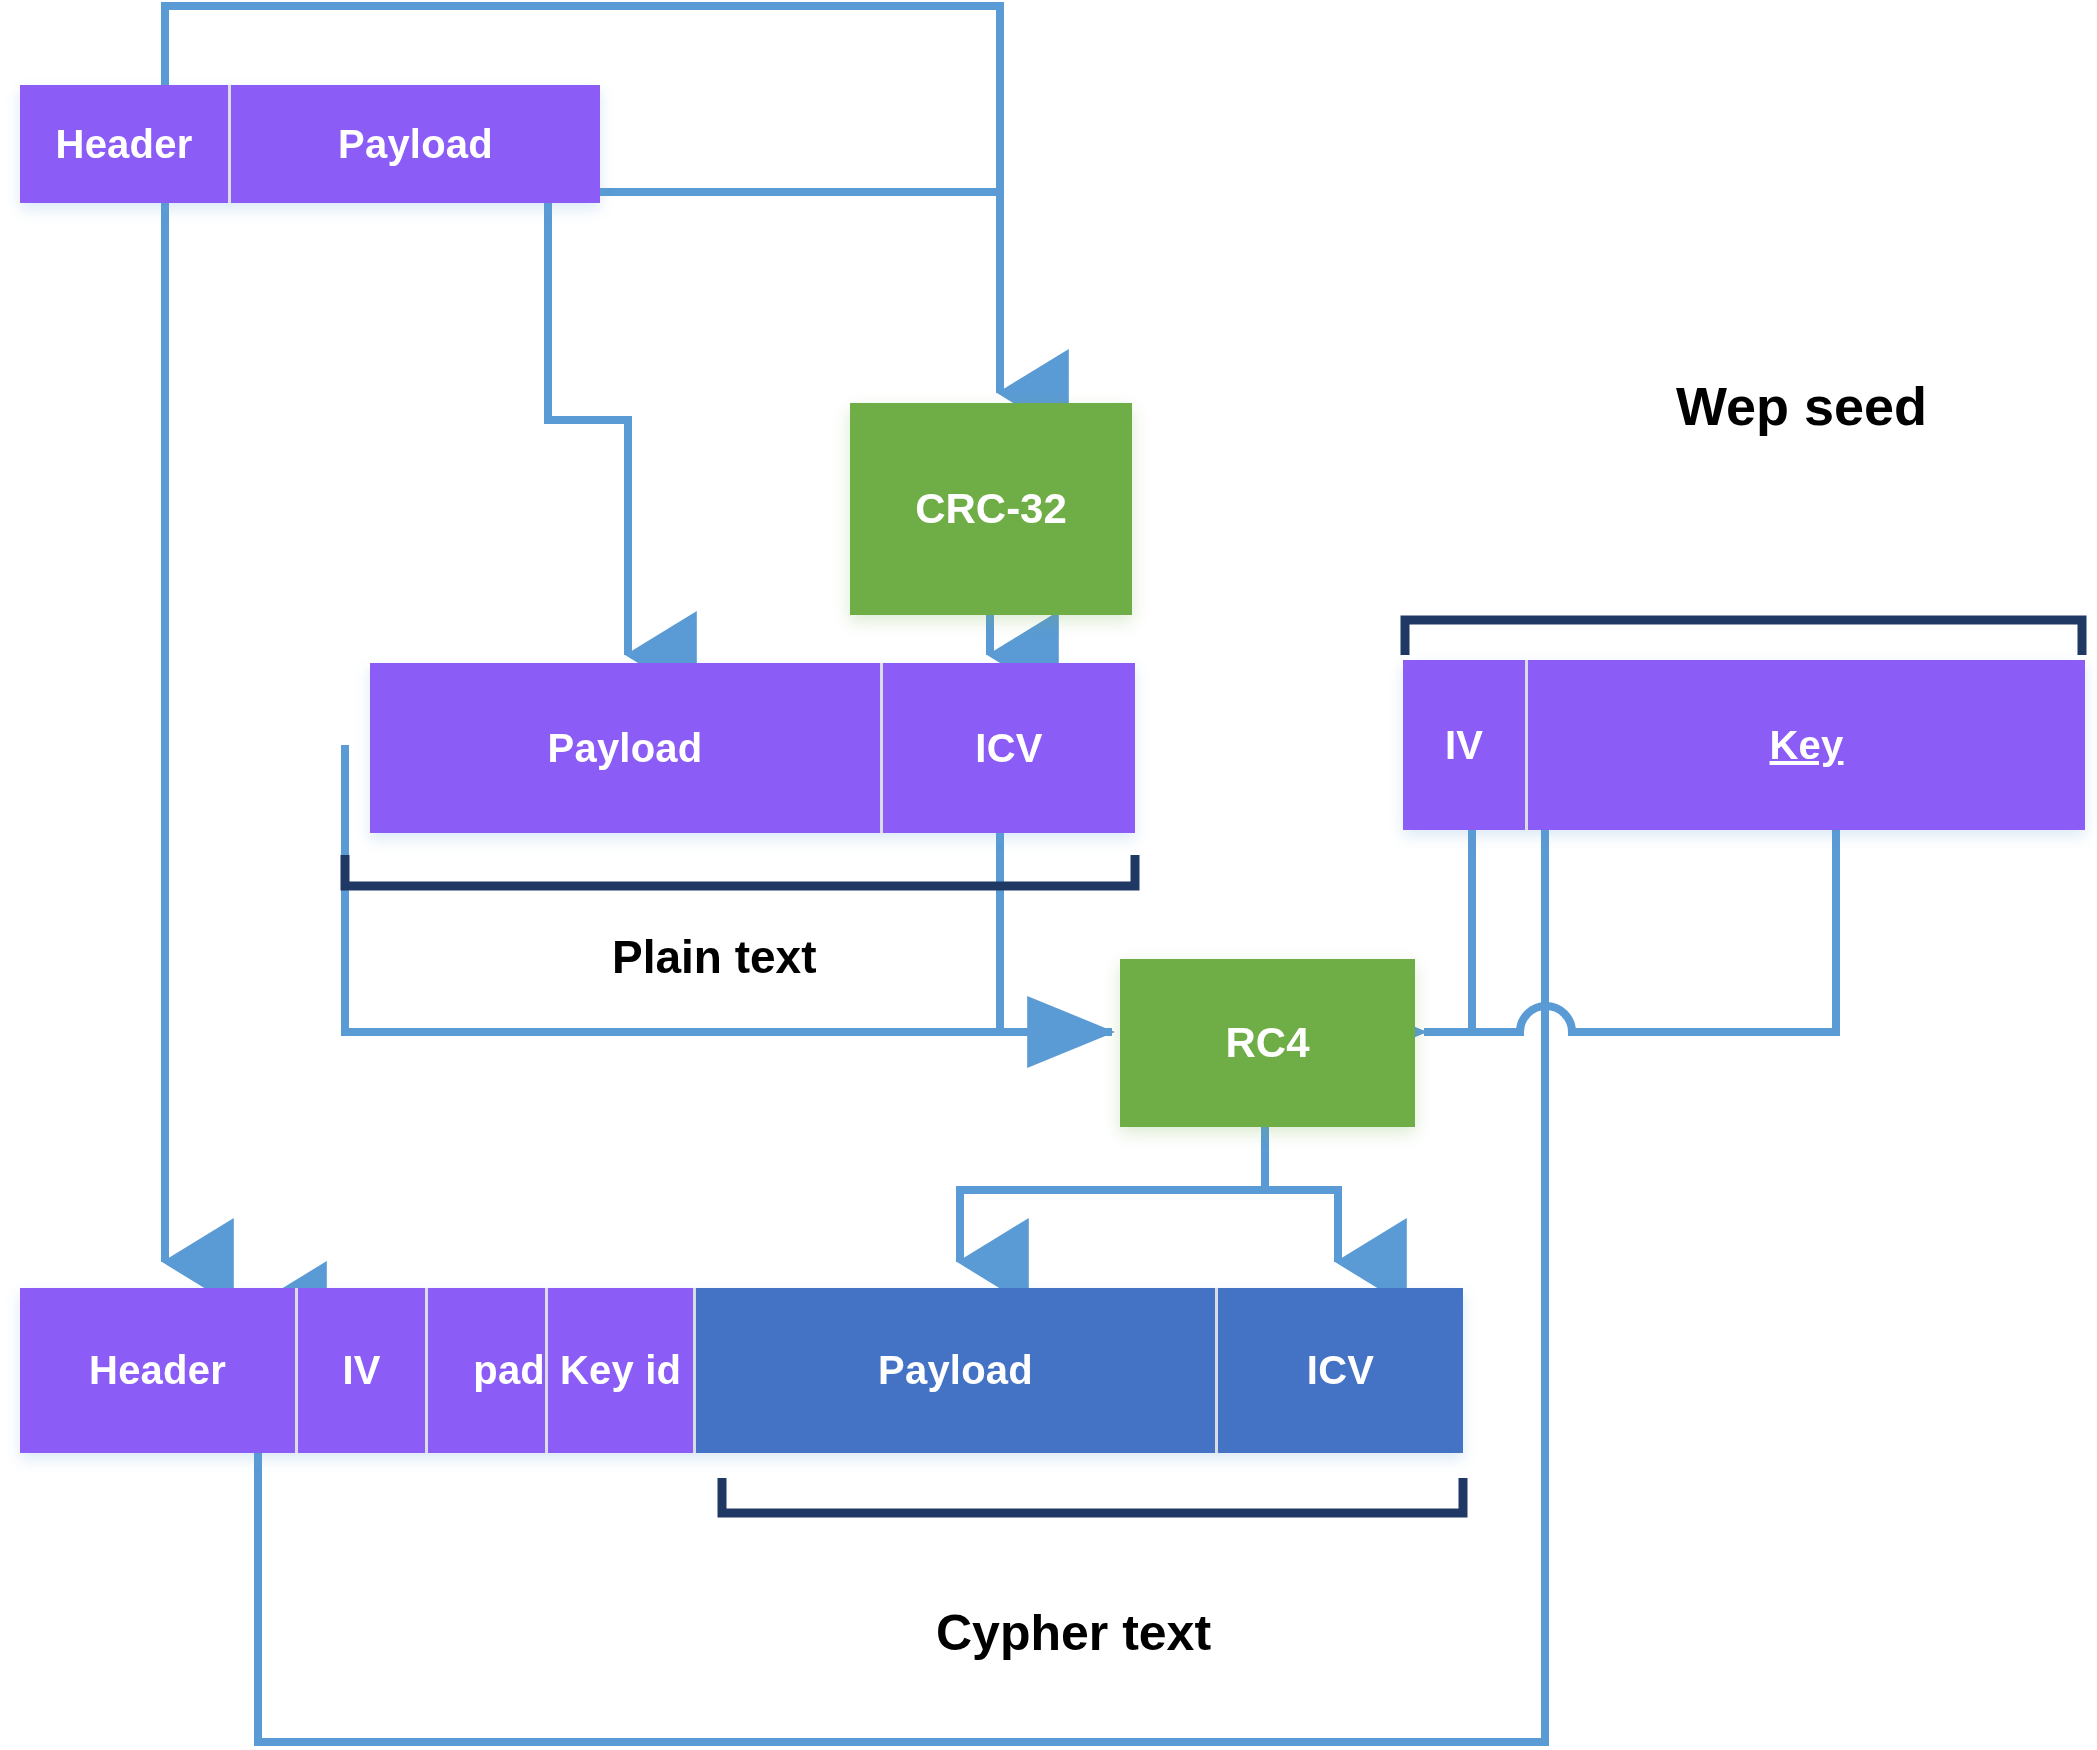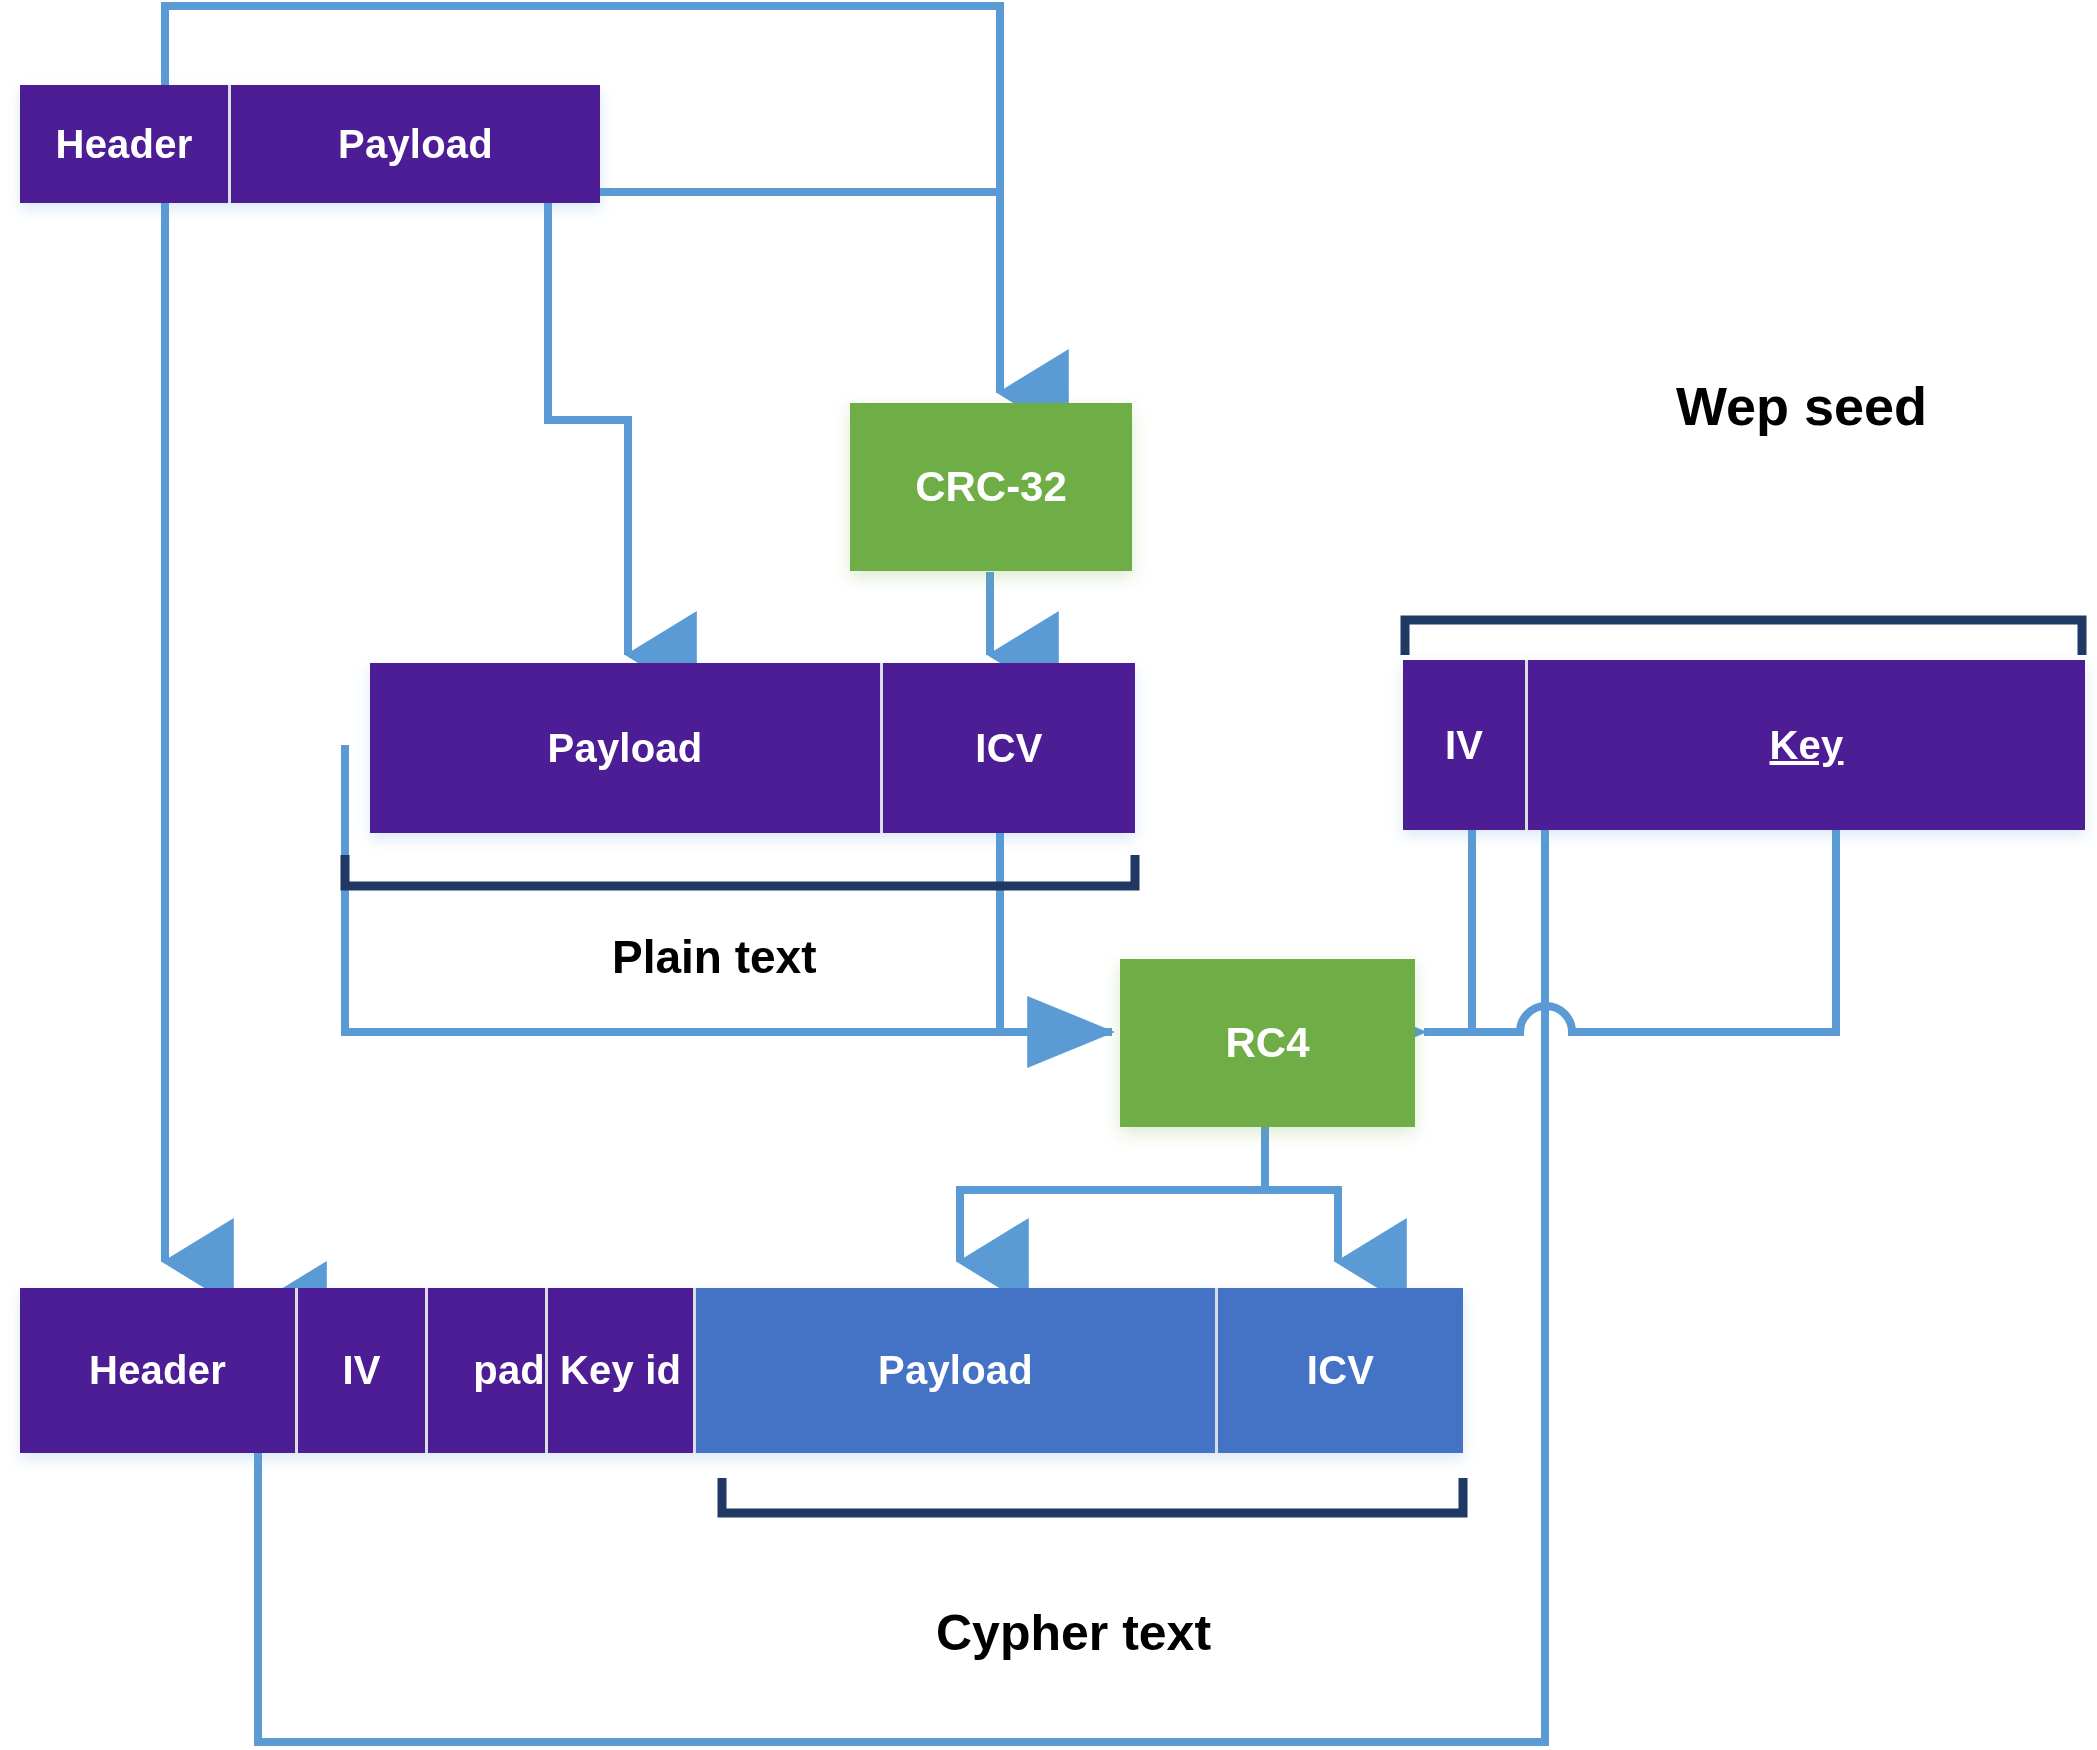--- a/index.html
+++ b/index.html
@@ -38,21 +38,21 @@
     justify-content: center;
     box-sizing: border-box;
     color: #ffffff;
     font-weight: bold;
     letter-spacing: 0.2px;
     white-space: nowrap;
   }
   .cell + .cell {
     border-left: 3px solid #d9dde2;
   }
-  .c-light  { background: #4c1d95; }
+  .c-light  { background: #8b5cf6; }
   .c-dark   { background: #4472C4; }
   .proc {
     position: absolute;
     display: flex;
     align-items: center;
     justify-content: center;
     background: #6FAD46;
     color: #ffffff;
     font-weight: bold;
     box-sizing: border-box;
@@ -122,21 +122,21 @@
 
   <div class="frame" style="left:20px; top:85px; width:580px; height:118px; font-size:40px;">
     <div class="cell c-light" style="width:208px;">
       <span>Header</span>
     </div>
     <div class="cell c-light" style="flex:1;">
       <span>Payload</span>
     </div>
   </div>
 
-  <div class="proc" style="left:850px; top:403px; width:282px; height:168px; font-size:42px;">
+  <div class="proc" style="left:850px; top:403px; width:282px; height:212px; font-size:42px;">
     <span>CRC-32</span>
   </div>
 
   <div class="frame" style="left:370px; top:663px; width:765px; height:170px; font-size:40px;">
     <div class="cell c-light" style="width:320px; flex:1;">
       <span>Payload</span>
     </div>
     <div class="cell c-light" style="width:255px;">
       <span>ICV</span>
     </div>

